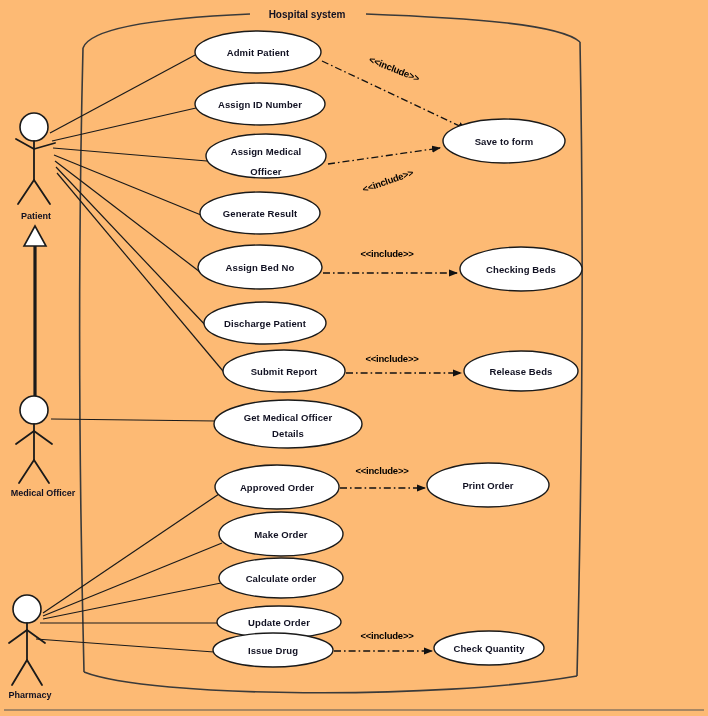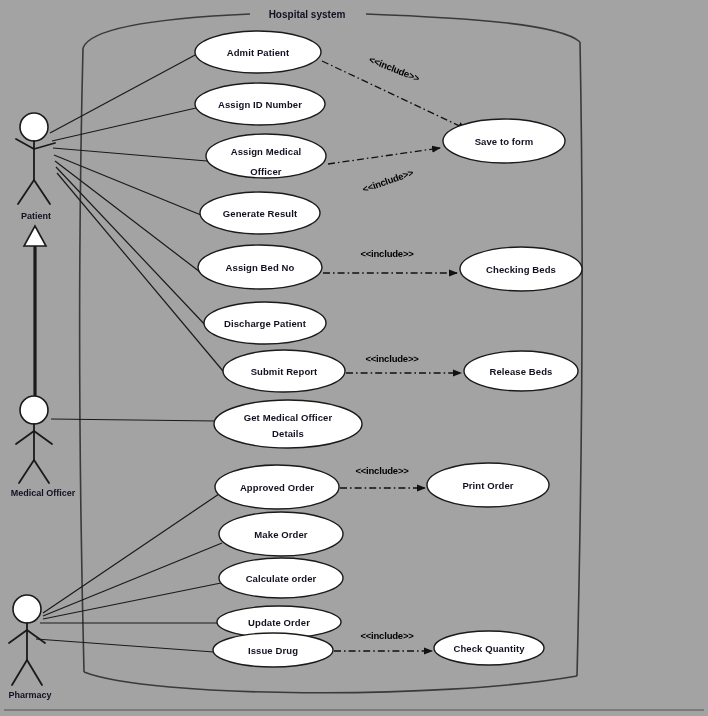--- a/index.html
+++ b/index.html
@@ -8,21 +8,21 @@
     padding: 0;
     background: #ffffff;
   }
   body {
     font-family: "Liberation Sans", sans-serif;
   }
   #diagram-root {
     position: relative;
     width: 708px;
     height: 716px;
-    background: #a3a3a3;
+    background: #fdba74;
     overflow: hidden;
   }
   svg#uml-canvas {
     position: absolute;
     left: 0;
     top: 0;
     width: 708px;
     height: 716px;
     display: block;
   }

